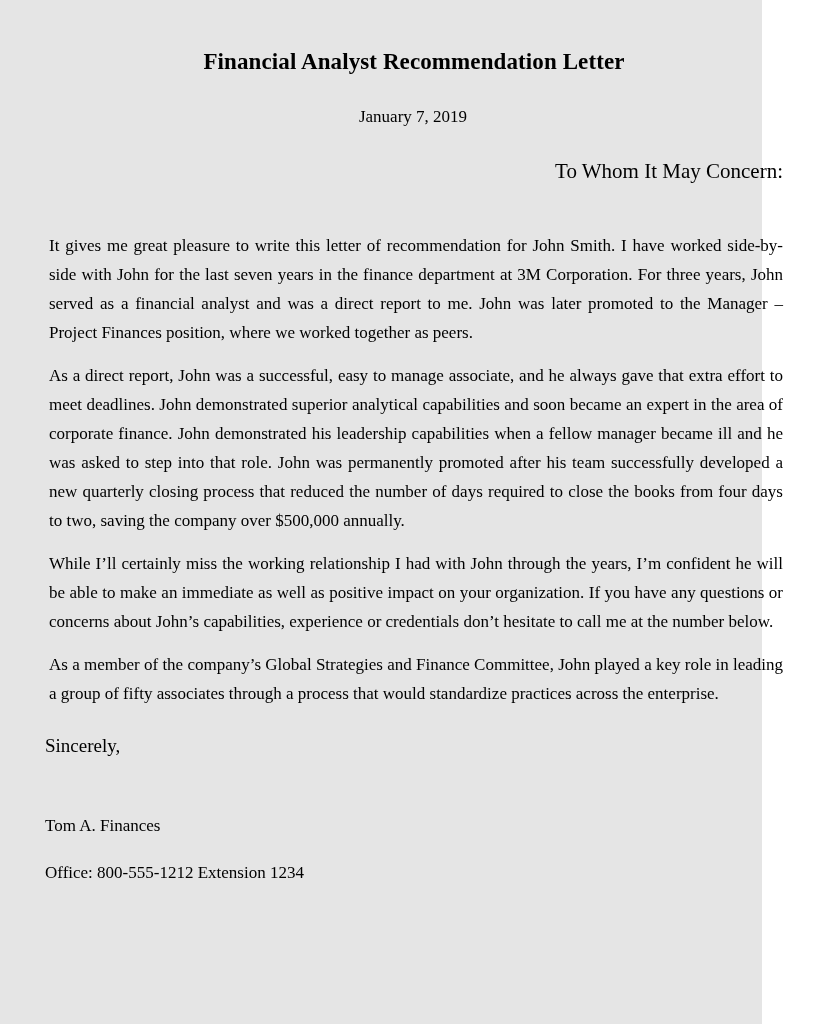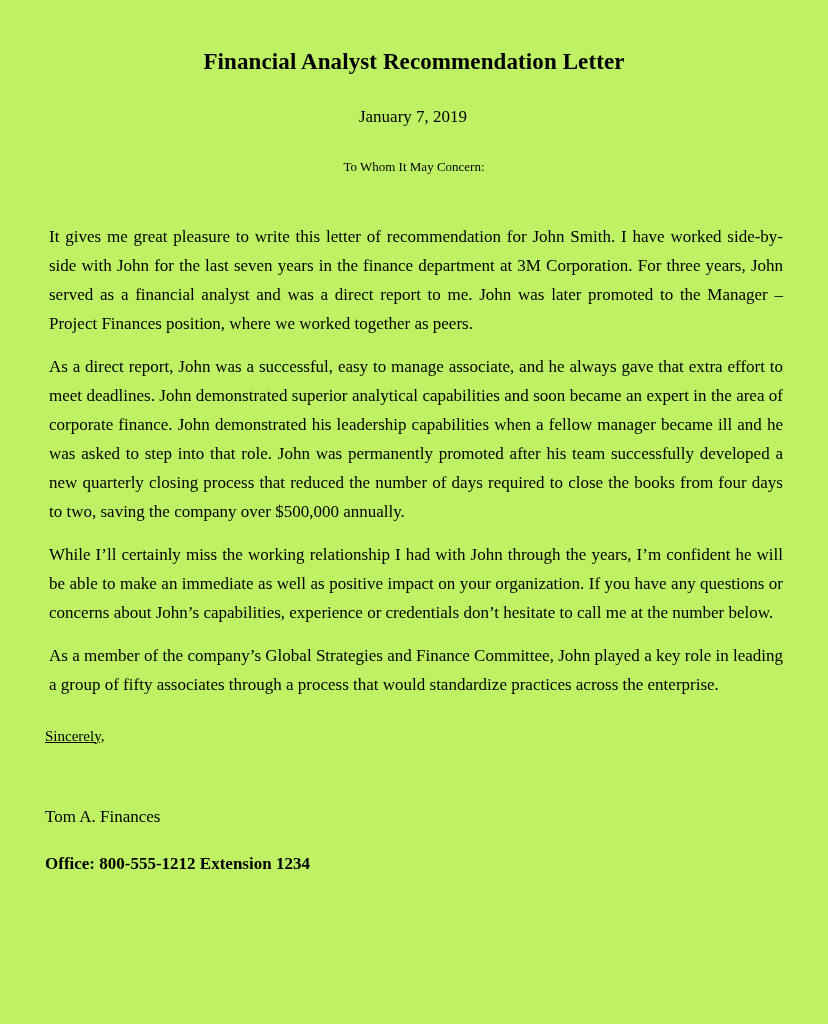--- a/index.html
+++ b/index.html
@@ -11,24 +11,24 @@
   body {
     width: 828px;
     height: 1024px;
     overflow: hidden;
     font-family: "Liberation Serif", "DejaVu Serif", serif;
     color: #000000;
     -webkit-font-smoothing: antialiased;
   }
   .page {
     position: relative;
-    width: 828px;
+    width: 762px;
     height: 1024px;
     box-sizing: border-box;
-    background: #bef264;
+    background: #e5e5e5;
     padding: 0;
   }
   .content {
     position: absolute;
     left: 45px;
     top: 0;
     width: 738px;
   }
   .doc-title {
     text-align: center;
@@ -41,58 +41,56 @@
   }
   .date-line {
     text-align: center;
     font-size: 17px;
     line-height: 1.2;
     margin: 0;
     padding-top: 31px;
     padding-right: 2px;
   }
   .salutation {
-    text-align: center;
-    font-size: 13px;
+    text-align: right;
+    font-size: 21px;
     line-height: 1.2;
     margin: 0;
     padding-top: 32px;
   }
   .body-block {
     padding-top: 47px;
   }
   p.para {
     text-align: justify;
     text-justify: inter-word;
     font-size: 17px;
     line-height: 29px;
     margin: 0 0 14px 4px;
     hyphens: none;
   }
   p.para:last-child {
     margin-bottom: 0;
   }
   .closing {
-    font-size: 15px;
+    font-size: 19px;
     line-height: 29px;
     margin: 0;
     padding-top: 23px;
-    text-decoration: underline;
   }
   .signature-block {
     padding-top: 51px;
   }
   .sig-line {
     font-size: 17px;
     line-height: 29px;
     margin: 0 0 18px 0;
   }
   .sig-line:last-child {
     margin-bottom: 16px;
-    font-weight: bold;
   }
 </style>
 </head>
 <body>
 
 <div class="page">
   <div class="content">
 
     <h1 class="doc-title">Financial Analyst Recommendation Letter</h1>
 

